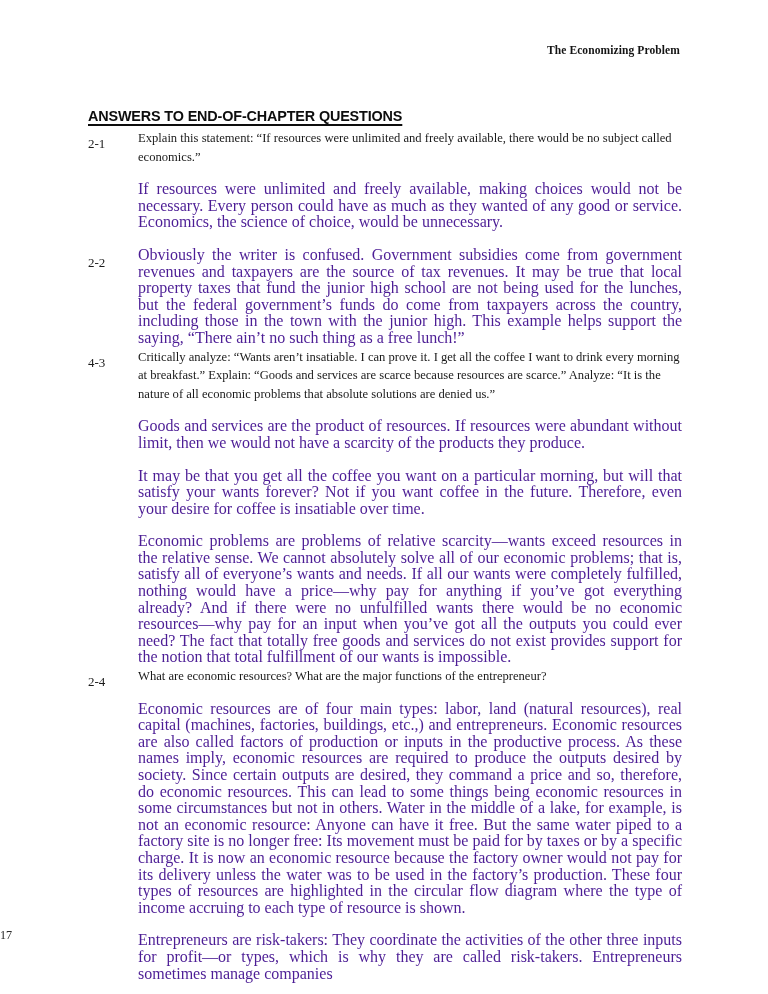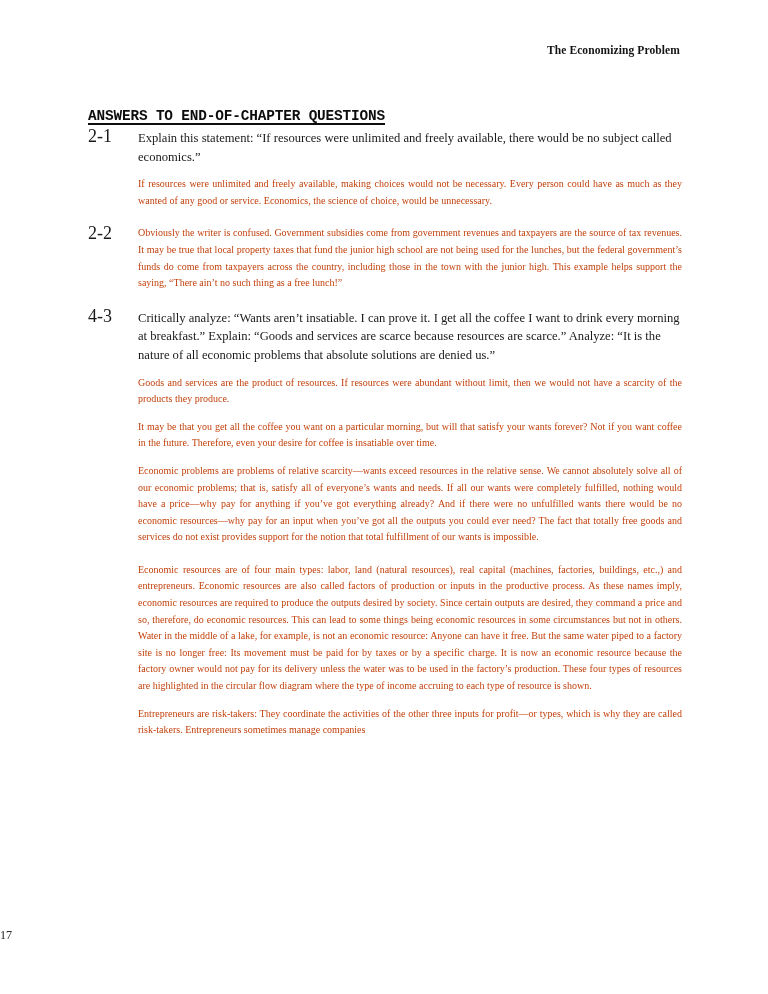--- a/index.html
+++ b/index.html
@@ -35,21 +35,21 @@
     letter-spacing: 0.1px;
     color: #141414;
     white-space: nowrap;
   }
 
   
   .section-title {
     position: absolute;
     top: 98px;
     left: 88px;
-    font-family: Liberation Mono, monospace;
+    font-family: Liberation Sans, sans-serif;
     font-weight: bold;
     font-size: 14.4px;
     letter-spacing: -0.15px;
     color: #0d0d0d;
     text-decoration: underline;
     text-underline-offset: 3px;
     text-decoration-thickness: 1.6px;
     white-space: nowrap;
   }
 
@@ -67,53 +67,53 @@
 
   .q-row {
     position: relative;
     padding-left: 50px;
     margin-bottom: 11px;
   }
 
   .q-number {
     position: absolute;
     left: 0;
-    top: 0;
+    top: 8px;
     width: 42px;
-    font-size: 18px;
+    font-size: 13px;
     line-height: 16.6px;
     color: #1a1a1a;
   }
 
   .q-text {
     font-size: 12.6px;
     line-height: 16.6px;
     text-align: justify;
     text-justify: inter-word;
     color: #1a1a1a;
     hyphens: none;
   }
 
   .a-para {
     margin-left: 50px;
-    font-size: 10px;
+    font-size: 16px;
     line-height: 16.6px;
     text-align: justify;
     text-justify: inter-word;
-    color: #c2410c;
+    color: #4c1d95;
     margin-bottom: 11px;
     hyphens: none;
   }
 
   .a-para:last-child {
     margin-bottom: 0;
   }
 
   .qa-block + .qa-block {
-    margin-top: 16px;
+    margin-top: 0;
   }
 
   
   .page-number {
     position: absolute;
     top: 928px;
     left: 0;
     width: 768px;
     text-align: left;
     font-size: 12.2px;
@@ -150,20 +150,24 @@
       <div class="q-row">
         <span class="q-number">4-3</span>
         <span class="q-text">Critically analyze:  “Wants aren’t insatiable.  I can prove it.  I get all the coffee I want to drink every morning at breakfast.”  Explain:  “Goods and services are scarce because resources are scarce.”  Analyze:  “It is the nature of all economic problems that absolute solutions are denied us.”</span>
       </div>
       <p class="a-para">Goods and services are the product of resources.  If resources were abundant without limit, then we would not have a scarcity of the products they produce.</p>
       <p class="a-para">It may be that you get all the coffee you want on a particular morning, but will that satisfy your wants forever?  Not if you want coffee in the future.  Therefore, even your desire for coffee is insatiable over time.</p>
       <p class="a-para">Economic problems are problems of relative scarcity—wants exceed resources in the relative sense.  We cannot absolutely solve all of our economic problems; that is, satisfy all of everyone’s wants and needs.  If all our wants were completely fulfilled, nothing would have a price—why pay for anything if you’ve got everything already?  And if there were no unfulfilled wants there would be no economic resources—why pay for an input when you’ve got all the outputs you could ever need?  The fact that totally free goods and services do not exist provides support for the notion that total fulfillment of our wants is impossible.</p>
     </div>
 
     <div class="qa-block">
+      <div class="q-row">
+        <span class="q-number">2-4</span>
+        <span class="q-text">What are economic resources?  What are the major functions of the entrepreneur?</span>
+      </div>
       <p class="a-para">Economic resources are of four main types:  labor, land (natural resources), real capital (machines, factories, buildings, etc.,) and entrepreneurs.  Economic resources are also called factors of production or inputs in the productive process.  As these names imply, economic resources are required to produce the outputs desired by society.  Since certain outputs are desired, they command a price and so, therefore, do economic resources.  This can lead to some things being economic resources in some circumstances but not in others.  Water in the middle of a lake, for example, is not an economic resource:  Anyone can have it free.  But the same water piped to a factory site is no longer free:  Its movement must be paid for by taxes or by a specific charge.  It is now an economic resource because the factory owner would not pay for its delivery unless the water was to be used in the factory’s production.  These four types of resources are highlighted in the circular flow diagram where the type of income accruing to each type of resource is shown.</p>
       <p class="a-para">Entrepreneurs are risk-takers:  They coordinate the activities of the other three inputs for profit—or types, which is why they are called risk-takers.  Entrepreneurs sometimes manage companies</p>
     </div>
 
   </div>
 
   <div class="page-number">17</div>
 
 </div>
 

